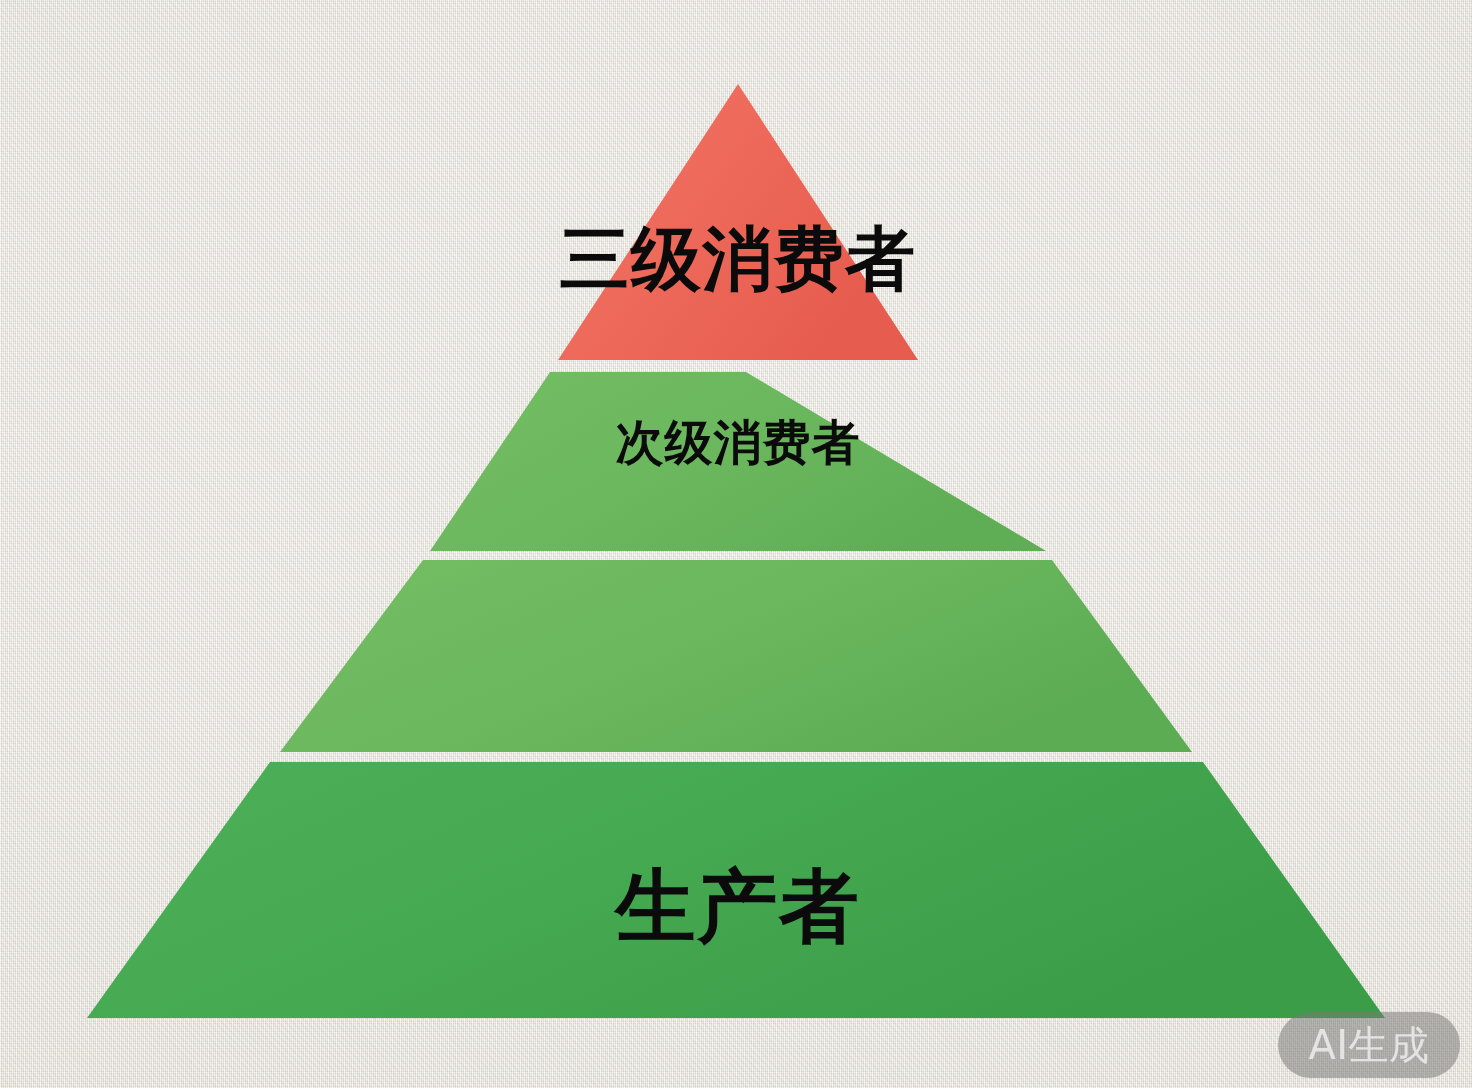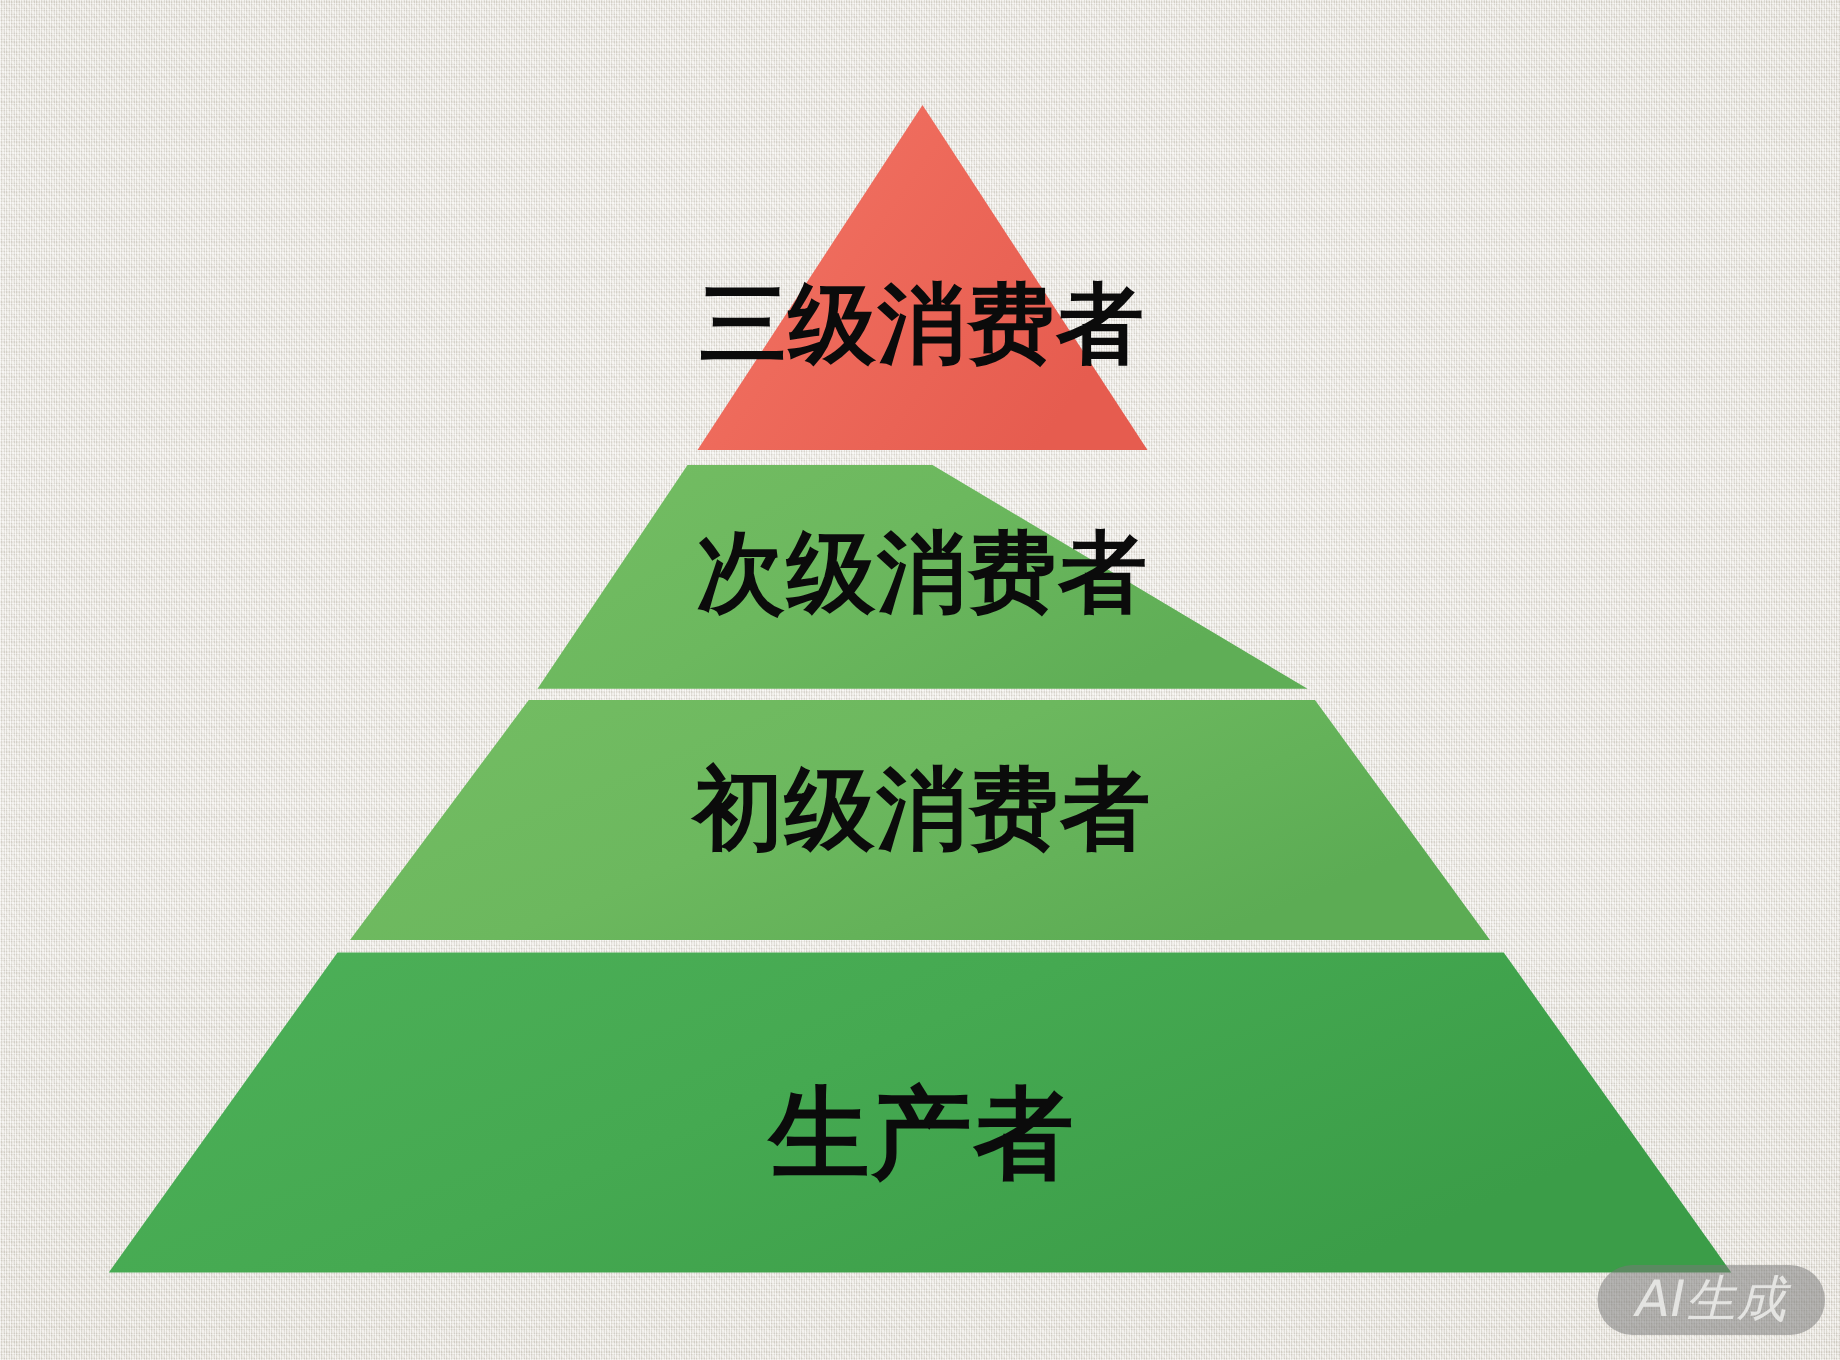--- a/index.html
+++ b/index.html
@@ -71,36 +71,35 @@
     color: #0b0b0b;
     font-weight: 700;
     white-space: nowrap;
     letter-spacing: 0.02em;
     text-align: center;
     transform: translateX(-50%);
     font-family: "DejaVu Sans", "Liberation Sans", sans-serif;
   }
 
   #label-tier-1 { left: 738px; top: 213px; font-size: 70px; }
-  #label-tier-2 { left: 738px; top: 411px; font-size: 71px; }
+  #label-tier-2 { left: 738px; top: 411px; font-size: 48px; }
   #label-tier-3 { left: 738px; top: 600px; font-size: 72px; }
   #label-tier-4 { left: 738px; top: 842px; font-size: 80px; margin-top: 12px; }
 
   #watermark {
     position: absolute;
     left: 1278px;
     top: 1012px;
     width: 182px;
-    height: 56px;
+    height: 66px;
     border-radius: 33px;
     background: rgba(120,120,120,0.52);
     display: flex;
     align-items: center;
     justify-content: center;
-    font-style: italic;
   }
   #watermark-text {
     color: rgba(232,232,230,0.92);
     font-size: 40px;
     font-weight: 400;
     letter-spacing: 0.01em;
     font-family: "DejaVu Sans", "Liberation Sans", sans-serif;
     line-height: 1;
   }
 </style>
@@ -141,21 +140,20 @@
 
     <polygon id="shape-tier-3" points="1052,560 1192,752 280,752 423,560" fill="url(#grad-tier-3)"></polygon>
 
     <polygon id="shape-tier-4" points="1203,762 1385,1018 87,1018 270,762" fill="url(#grad-tier-4)"></polygon>
   </svg>
 
   <div class="tier-label" id="label-tier-1">三级消费者</div>
 
   <div class="tier-label" id="label-tier-2">次级消费者</div>
 
-  <div class="tier-label" id="label-tier-3">初级消费者</div>
 
   <div class="tier-label" id="label-tier-4">生产者</div>
 
   <div id="watermark">
     <span id="watermark-text">AI生成</span>
   </div>
 
 </div>
 
 </body></html>

